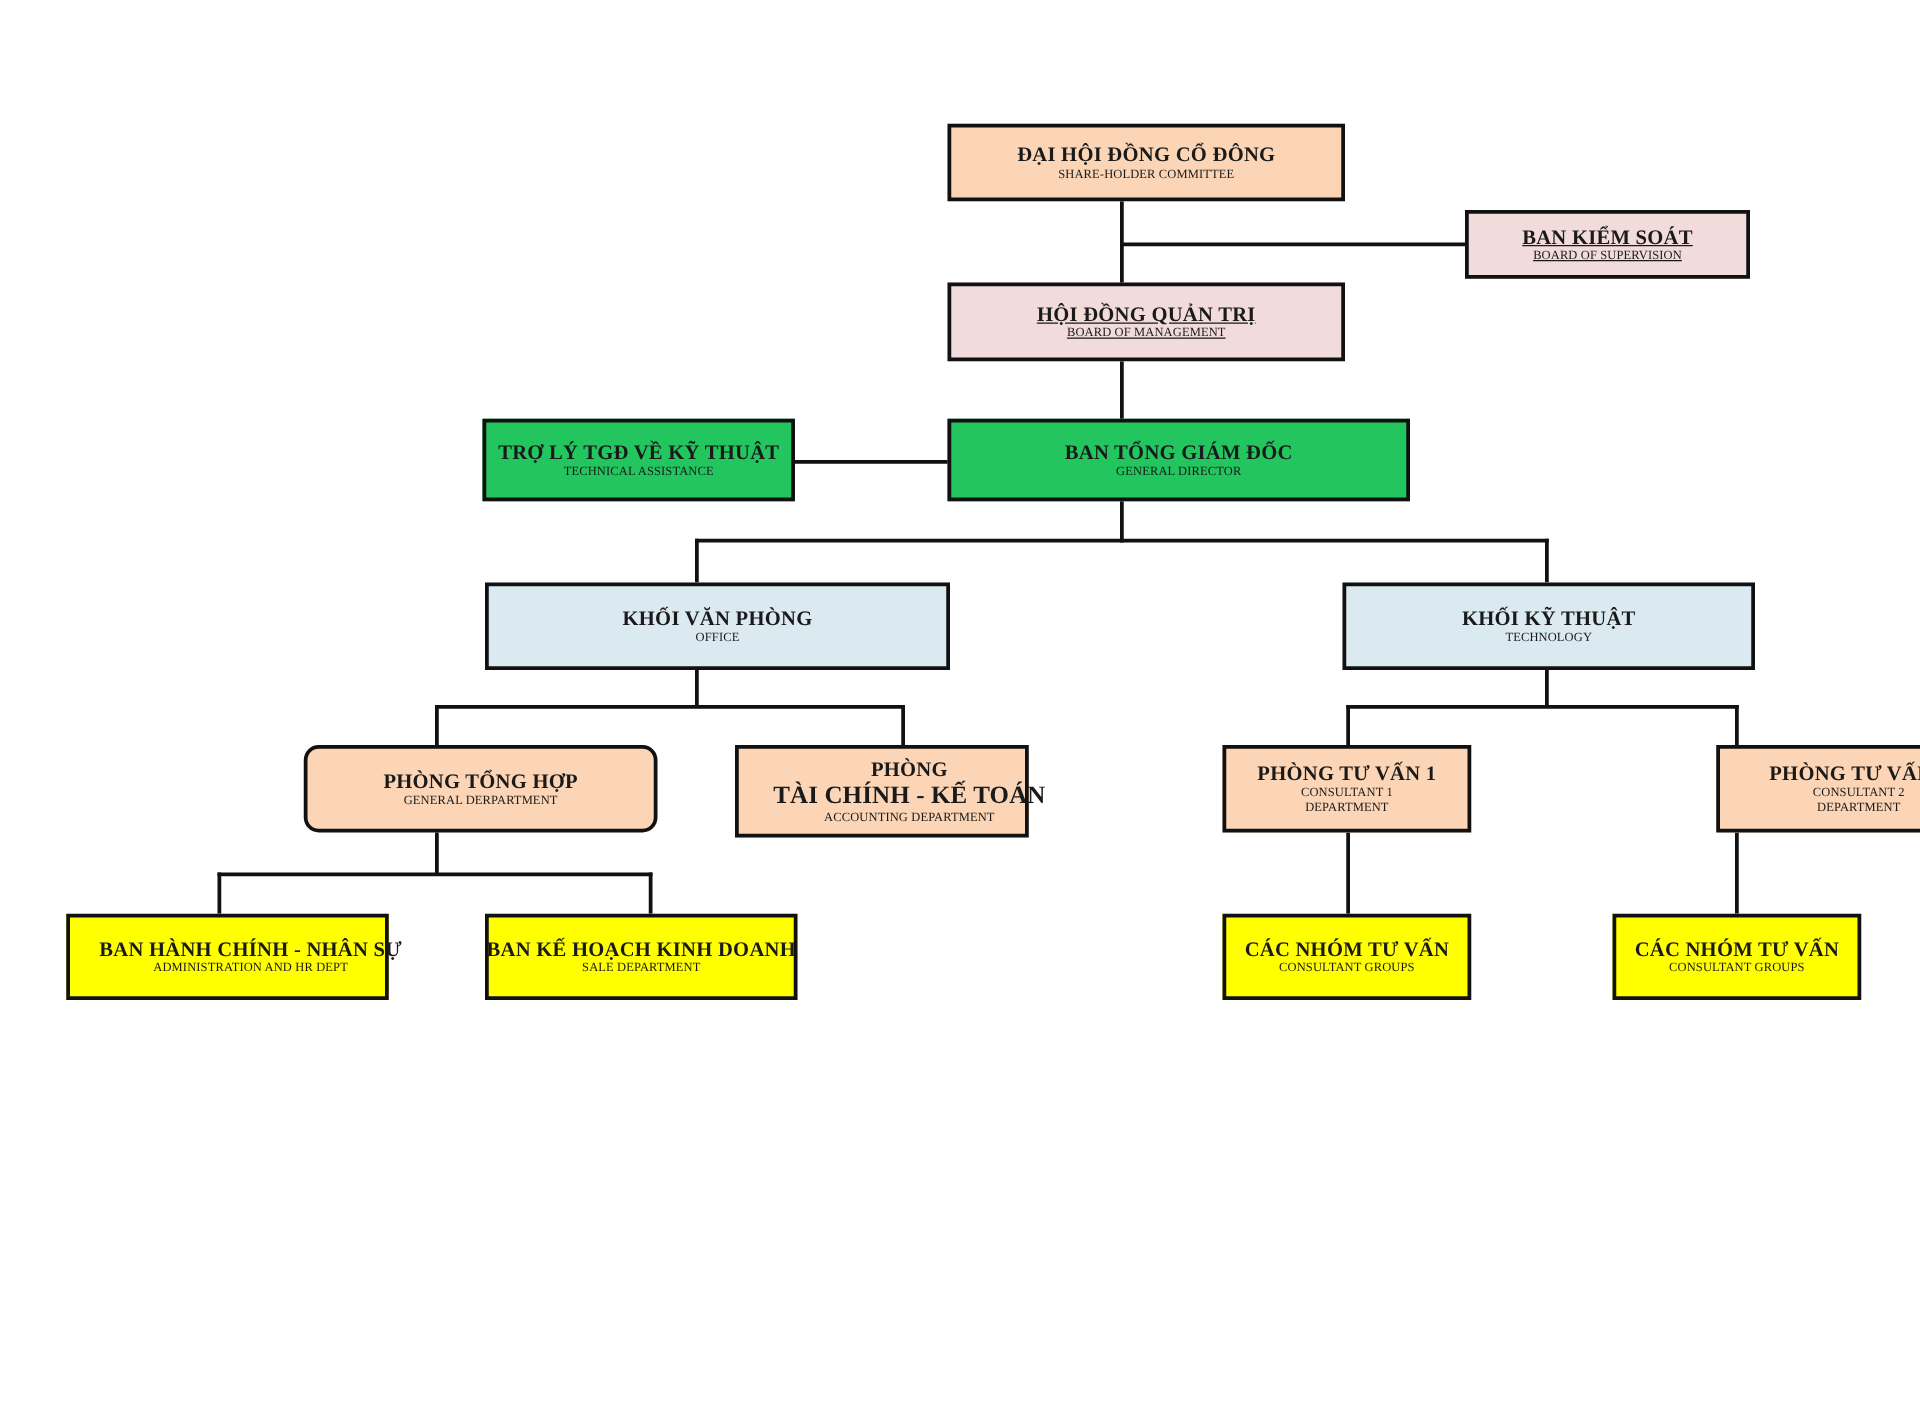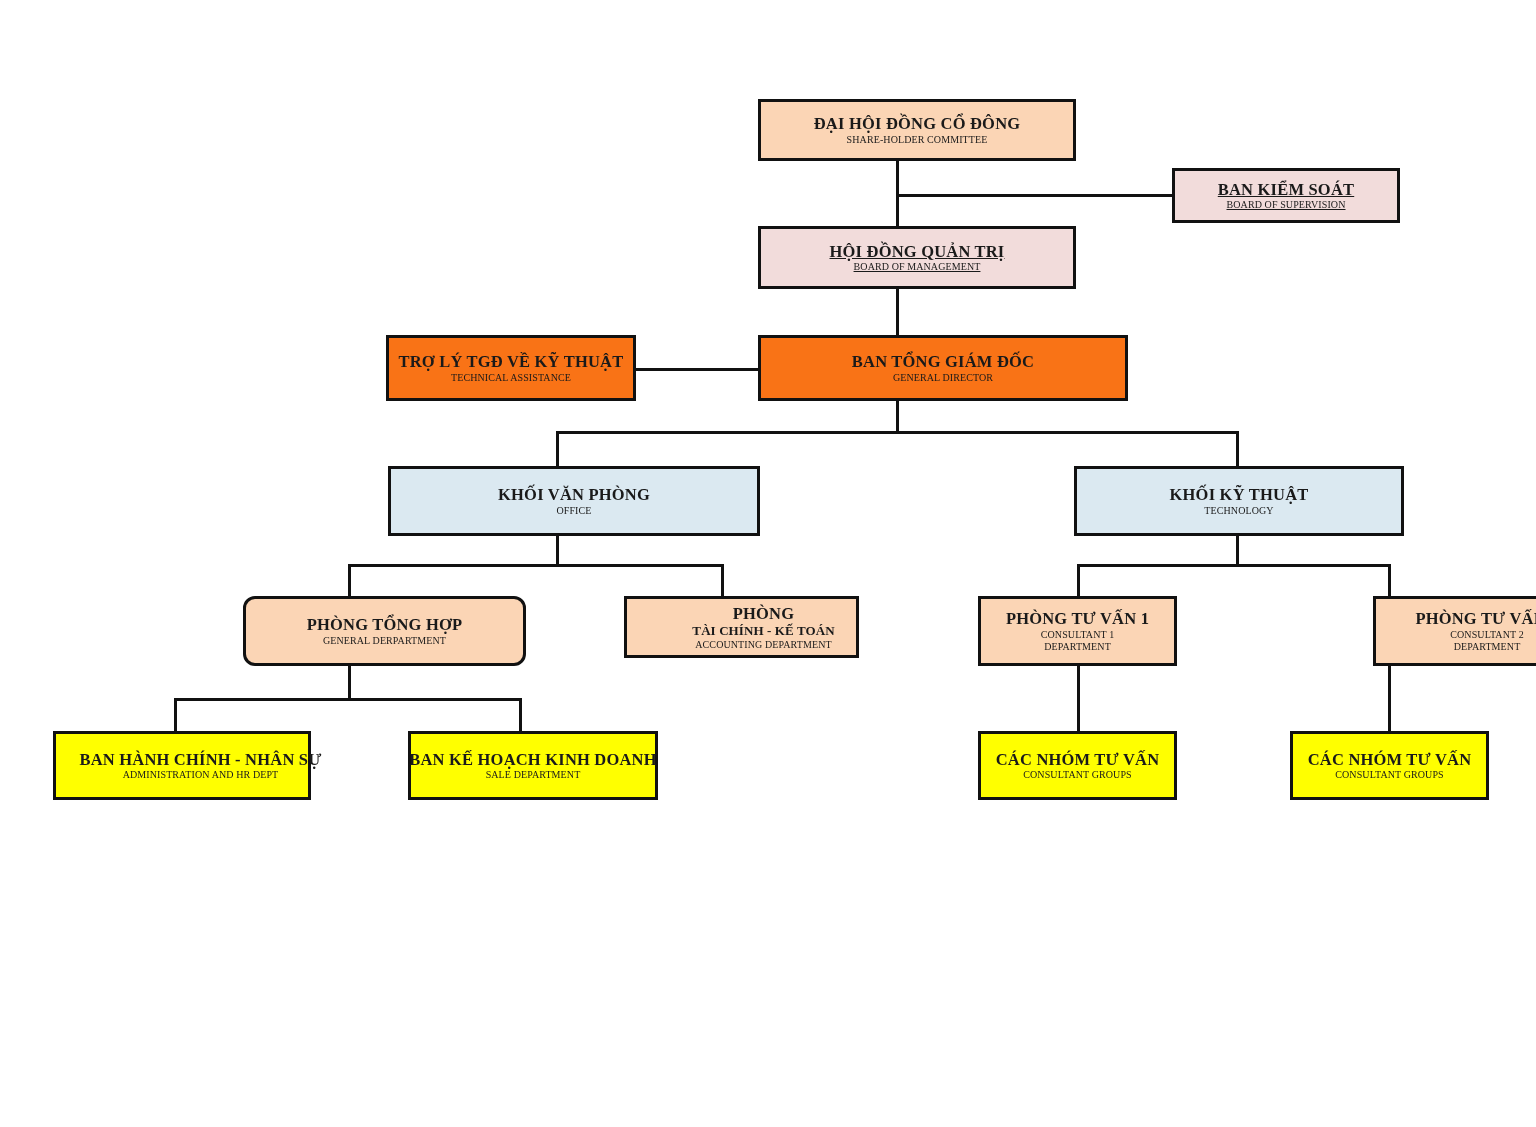--- a/index.html
+++ b/index.html
@@ -38,25 +38,25 @@
     white-space: nowrap;
   }
   .node .sub {
     font-weight: normal;
     font-size: 10px;
     letter-spacing: 0.1px;
     white-space: nowrap;
   }
   .node .sub.b {
     font-weight: bold;
-    font-size: 13px;
+    font-size: 20px;
   }
   .c-peach { background: #fbd5b5; }
   .c-pink  { background: #f2dcdb; text-decoration: underline; }
-  .c-green { background: #f97316; }
+  .c-green { background: #22c55e; }
   .c-blue  { background: #dbe9f1; }
   .c-yellow{ background: #ffff00; }
 
   .lnk {
     position: absolute;
     background: #111111;
     z-index: 1;
   }
 </style>
 </head>
@@ -129,21 +129,21 @@
   <div class="node c-blue" style="left:1074px; top:466px; width:330px; height:70px;">
     <div class="ttl">KHỐI KỸ THUẬT</div>
     <div class="sub">TECHNOLOGY</div>
   </div>
 
   <div class="node c-peach" style="left:243px; top:596px; width:283px; height:70px;border-radius:12px;">
     <div class="ttl">PHÒNG TỔNG HỢP</div>
     <div class="sub">GENERAL DERPARTMENT</div>
   </div>
 
-  <div class="node c-peach" style="left:624px; top:596px; width:235px; height:62px;padding-left:44px;">
+  <div class="node c-peach" style="left:588px; top:596px; width:235px; height:74px;padding-left:44px;">
     <div class="ttl">PHÒNG</div>
     <div class="sub b">TÀI CHÍNH - KẾ TOÁN</div>
     <div class="sub">ACCOUNTING DEPARTMENT</div>
   </div>
 
   <div class="node c-peach" style="left:978px; top:596px; width:199px; height:70px;">
     <div class="ttl">PHÒNG TƯ VẤN 1</div>
     <div class="sub">CONSULTANT 1</div>
     <div class="sub">DEPARTMENT</div>
   </div>
@@ -152,21 +152,21 @@
     <div class="ttl">PHÒNG TƯ VẤN 2</div>
     <div class="sub">CONSULTANT 2</div>
     <div class="sub">DEPARTMENT</div>
   </div>
 
   <div class="node c-yellow" style="left:53px; top:731px; width:258px; height:69px;padding-left:37px;">
     <div class="ttl">BAN HÀNH CHÍNH - NHÂN SỰ</div>
     <div class="sub">ADMINISTRATION AND HR DEPT</div>
   </div>
 
-  <div class="node c-yellow" style="left:388px; top:731px; width:250px; height:69px;margin-left:20px;">
+  <div class="node c-yellow" style="left:388px; top:731px; width:250px; height:69px;">
     <div class="ttl">BAN KẾ HOẠCH KINH DOANH</div>
     <div class="sub">SALE DEPARTMENT</div>
   </div>
 
   <div class="node c-yellow" style="left:978px; top:731px; width:199px; height:69px;">
     <div class="ttl">CÁC NHÓM TƯ VẤN</div>
     <div class="sub">CONSULTANT GROUPS</div>
   </div>
 
   <div class="node c-yellow" style="left:1290px; top:731px; width:199px; height:69px;">

